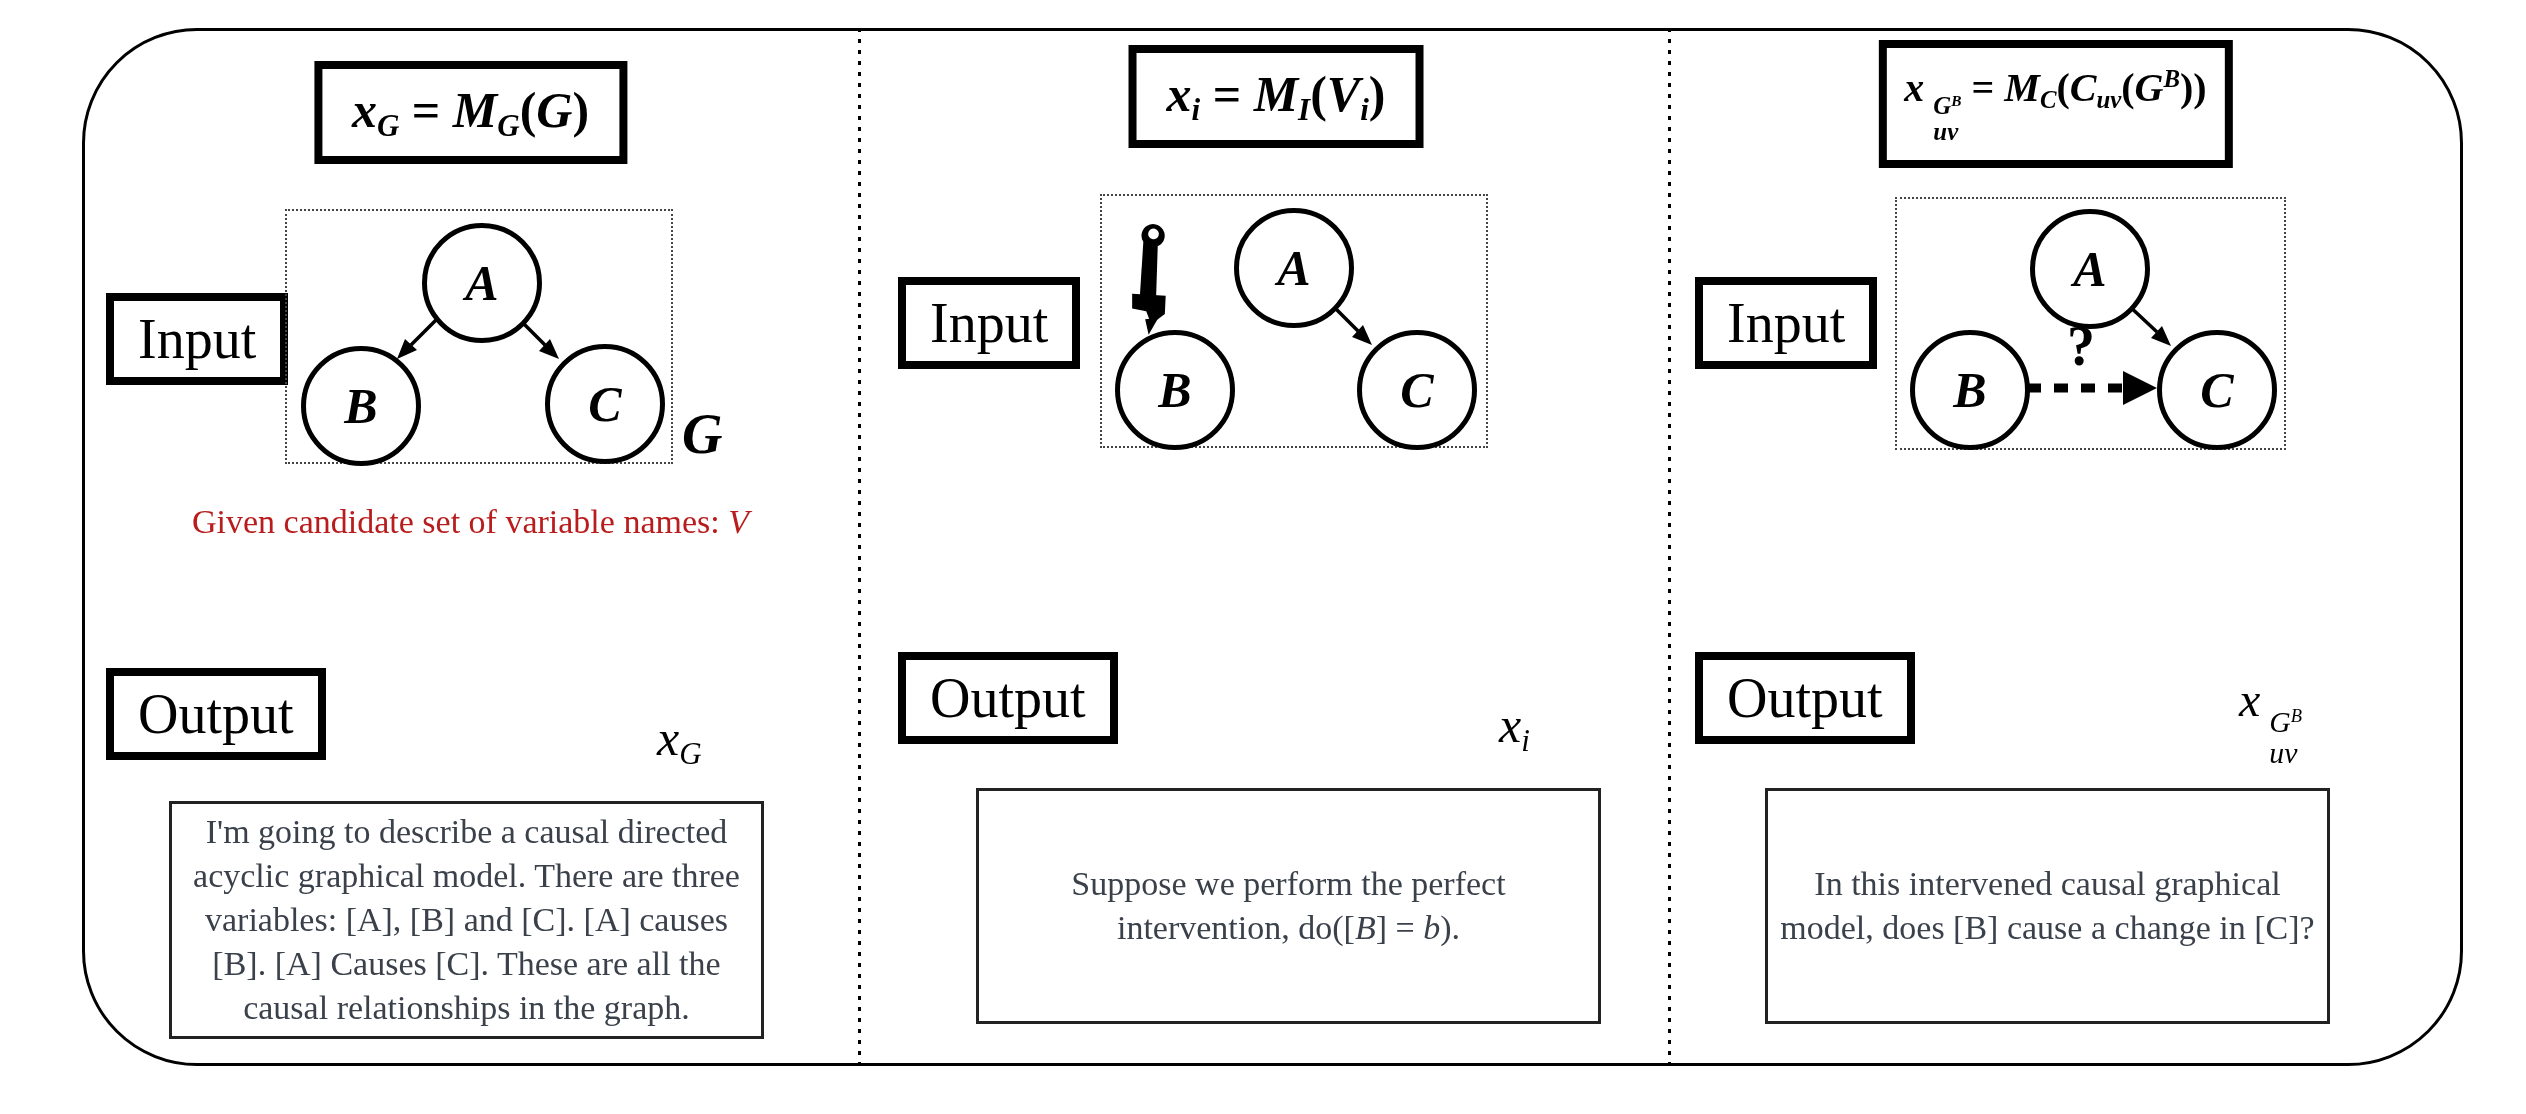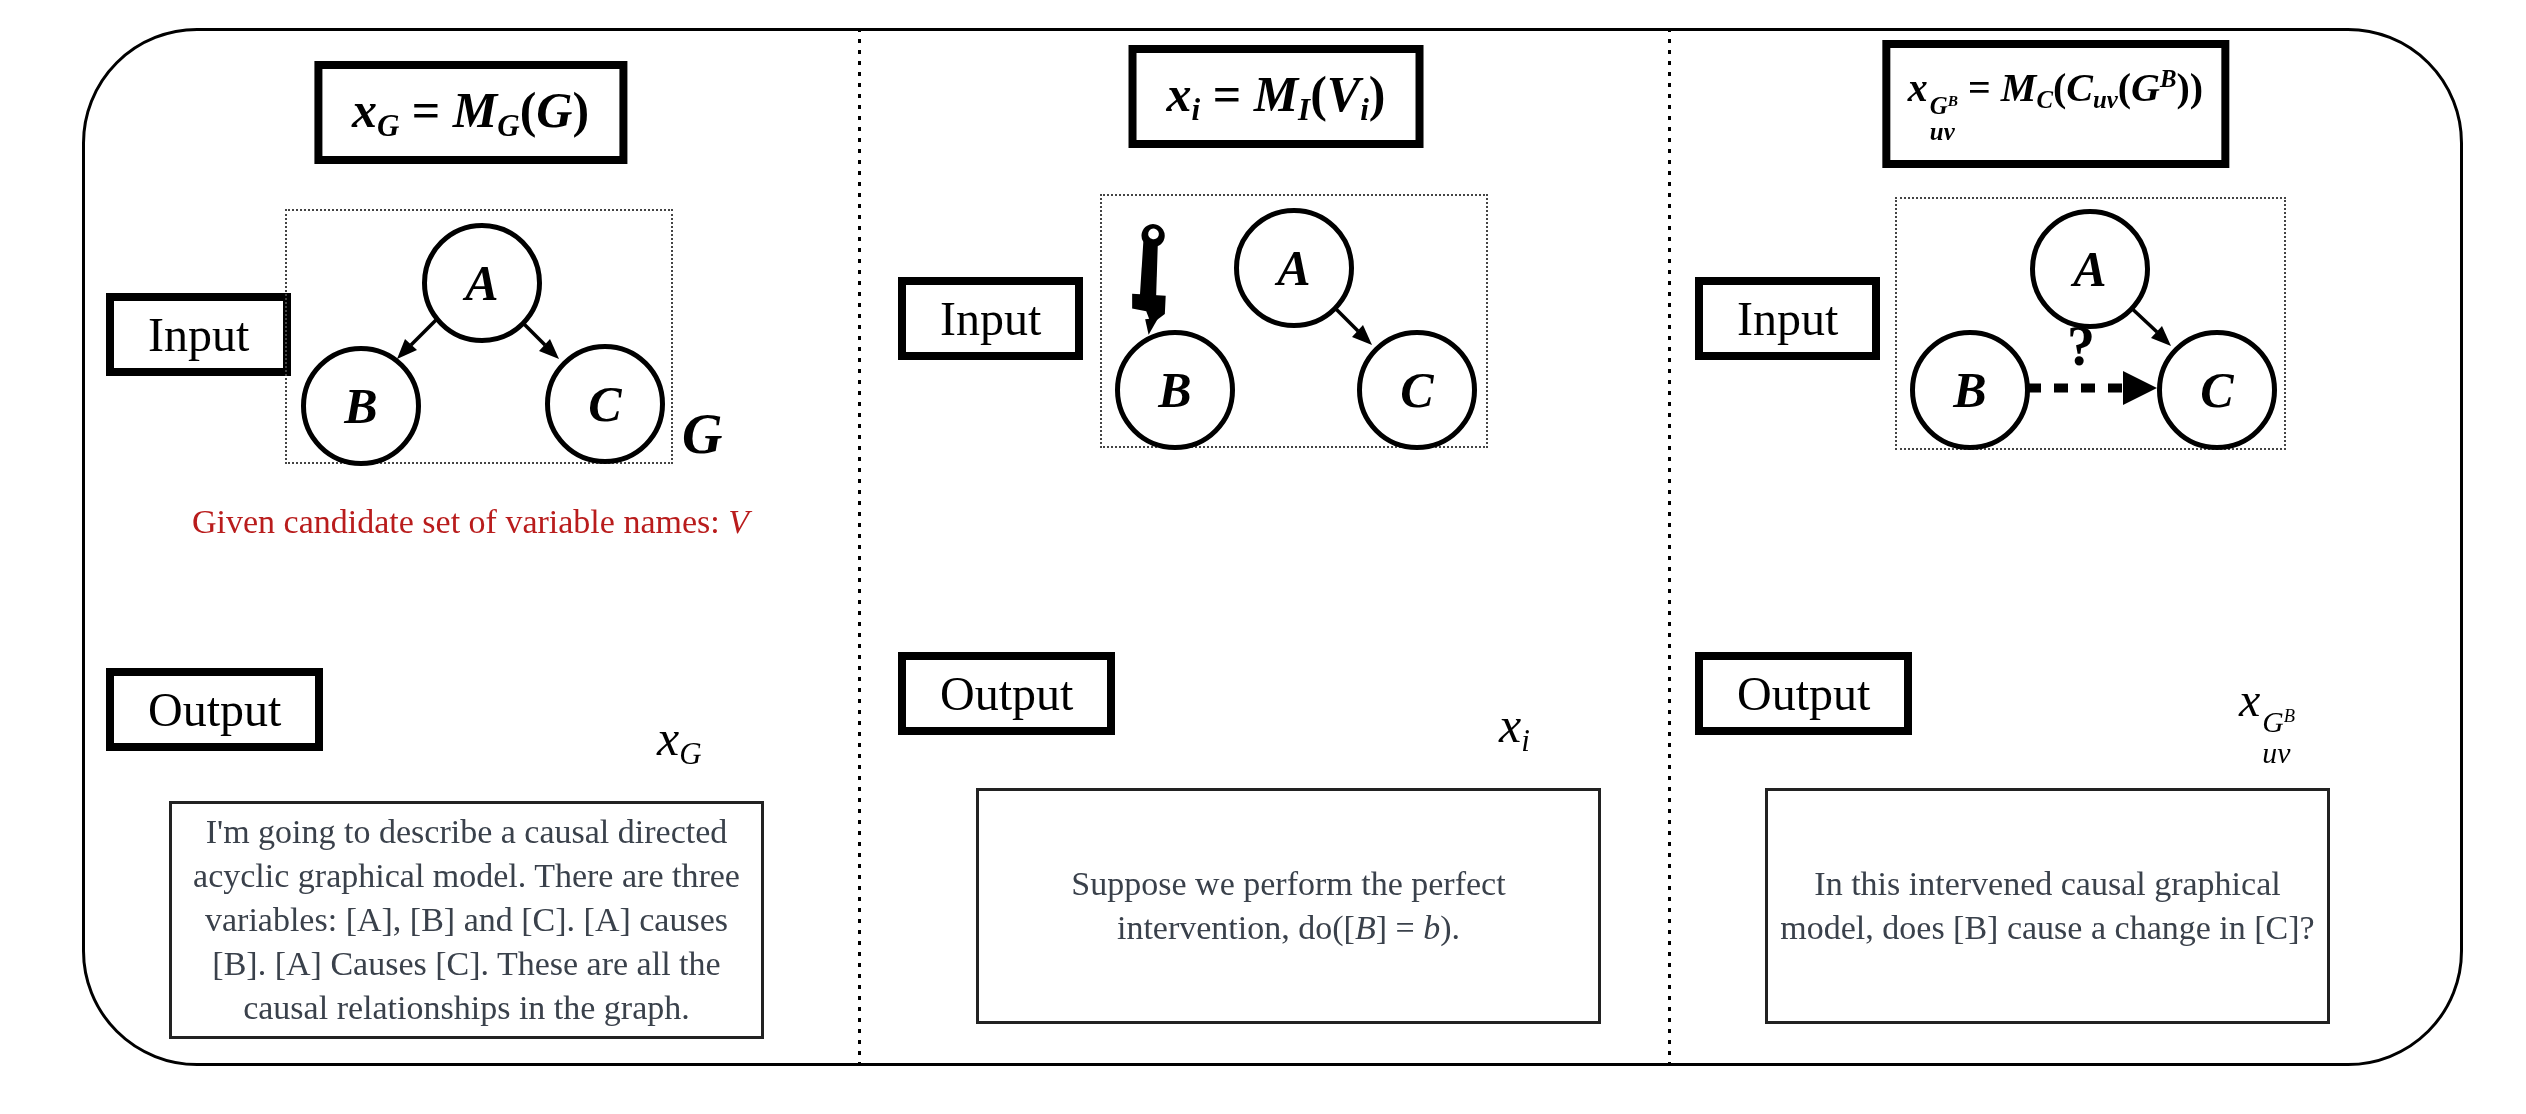--- a/index.html
+++ b/index.html
@@ -15,21 +15,21 @@
 
   .panel{position:absolute;top:0;height:1114px;}
   .p1{left:82px;width:777px;margin-top:16px;} .p2{left:871px;width:810px;} .p3{left:1669px;width:773px;}
 
   .title-box{position:absolute;top:45px;left:50%;transform:translateX(-50%);
              border:8px solid #000;padding:12px 30px;background:#fff;
              font-size:50px;font-weight:700;font-style:italic;white-space:nowrap;}
   .p3 .title-box{top:40px;font-size:40px;padding:16px 18px;}
 
   .io-box{position:absolute;border:8px solid #000;background:#fff;
-          padding:6px 34px;font-size:48px;white-space:nowrap;}
+          padding:6px 24px;font-size:56px;white-space:nowrap;}
 
   .dotted-box{position:absolute;border:2px dotted #444;background:transparent;}
 
   .node{position:absolute;width:110px;height:110px;border:5px solid #000;border-radius:50%;
         display:flex;align-items:center;justify-content:center;background:#fff;
         font-size:50px;font-weight:700;font-style:italic;}
 
   .graph-label{position:absolute;font-size:56px;font-weight:700;font-style:italic;}
 
   .edges{position:absolute;left:0;top:0;pointer-events:none;}
@@ -48,21 +48,21 @@
   .wrench{position:absolute;}
 
   
   .n{font-style:normal;}
   .i{font-style:italic;}
   .scr{font-style:italic;}
   .sub{font-style:italic;font-size:0.62em;vertical-align:-0.28em;}
   .sup{font-style:italic;font-size:0.62em;vertical-align:0.55em;}
   .note{font-style:normal;margin-left:42px;}
   .stack{display:inline-flex;flex-direction:column;align-items:flex-start;
-         vertical-align:-0.55em;line-height:1.02;font-size:0.62em;font-style:italic;margin-left:2px;}
+         vertical-align:-0.55em;line-height:1.02;font-size:0.62em;font-style:italic;margin-left:9px;}
   .stack .srow{display:block;white-space:nowrap;}
 </style>
 </head>
 <body>
 
 <div class="frame"></div>
 <div class="divider d1"></div>
 <div class="divider d2"></div>
 
 <div class="panel p1">

